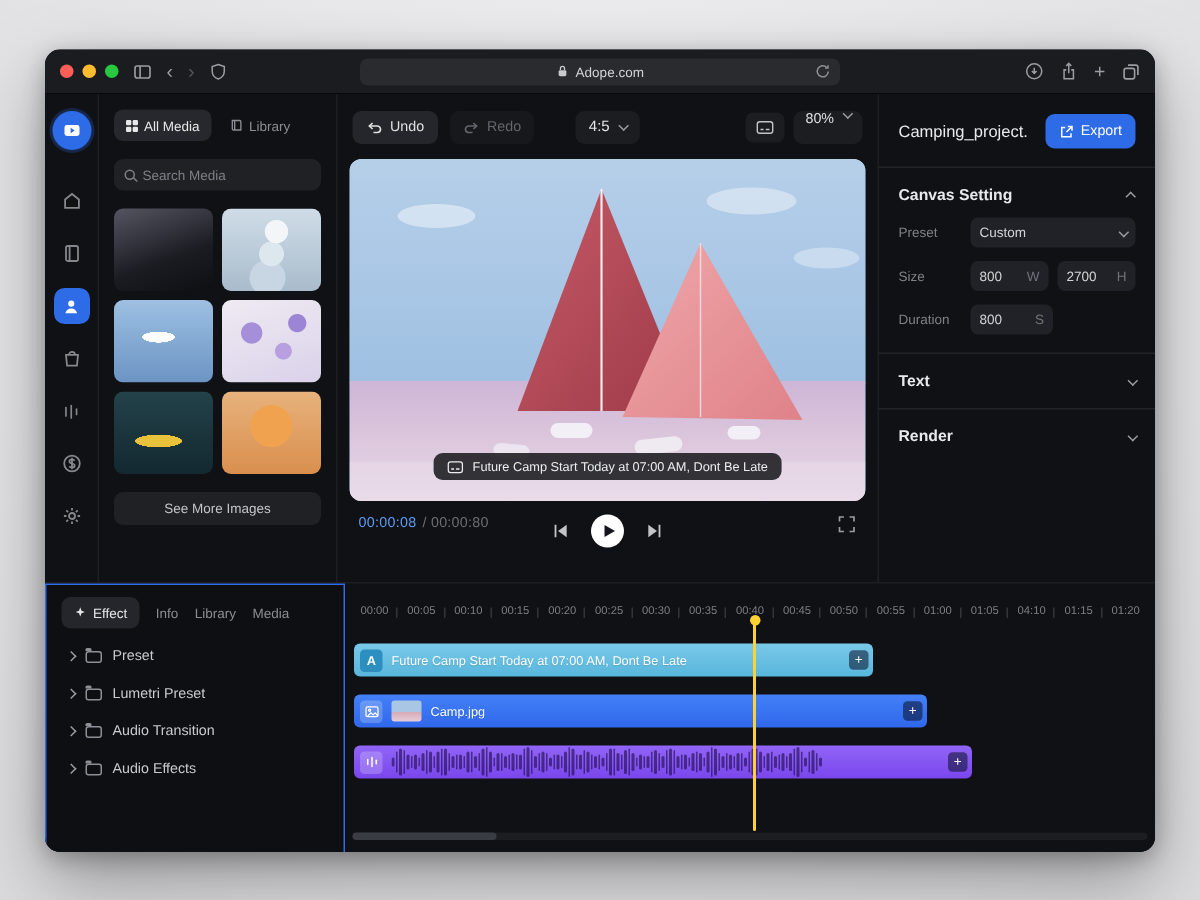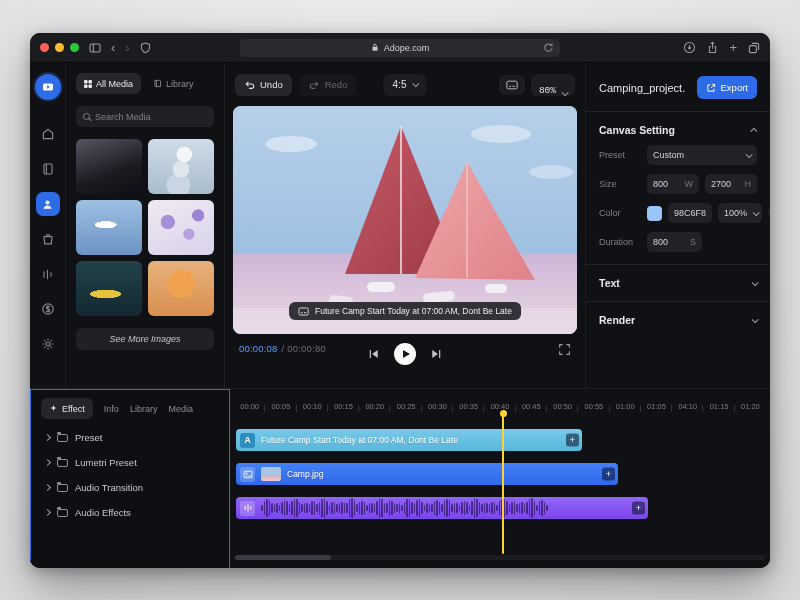--- a/index.html
+++ b/index.html
@@ -71,37 +71,37 @@
   .t4 { background:radial-gradient(circle at 30% 40%,#a58fd8 0 12%,transparent 13%),
         radial-gradient(circle at 62% 62%,#b79fe0 0 10%,transparent 11%),
         radial-gradient(circle at 76% 28%,#9c85d4 0 9%,transparent 10%),
         linear-gradient(160deg,#efeaf2,#d9d2ea); }
   .t5 { background:radial-gradient(ellipse 26px 7px at 45% 60%,#e8c23a 0 60%,transparent 61%),
         linear-gradient(180deg,#23424a,#132830); }
   .t6 { background:radial-gradient(circle at 50% 42%,#f0a24f 0 30%,transparent 31%),
         linear-gradient(180deg,#e7b27c,#d98f4e); }
   .see-more { margin-top:12px; width:100%; height:22px; background:#1f2125; border:none;
     border-radius:6px; color:#c3c4c8; font-size:9px; font-family:"Liberation Sans",sans-serif;
-    display:flex; align-items:center; justify-content:center;font-style:italic; }
+    display:flex; align-items:center; justify-content:center; }
 
   
   .center { position:absolute; left:195px; right:185px; top:0; bottom:0; padding-top:10px; }
   .ct-toolbar { display:flex; align-items:center; height:23px; padding:0 10px; gap:8px; position:relative; }
   .btn-undo { display:flex; align-items:center; gap:5px; background:#24262b; border-radius:6px;
     height:22px; padding:0 9px; font-size:9.5px; color:#dfe0e2; }
   .btn-redo { display:flex; align-items:center; gap:5px; background:#17181c; border-radius:6px;
     height:22px; padding:0 9px; font-size:9.5px; color:#63666c; }
   .ratio-select { position:absolute; left:50%; transform:translateX(-50%); display:flex;
     align-items:center; gap:6px; background:#1b1d21; height:22px; padding:0 9px;
     border-radius:6px; font-size:10px; color:#e3e4e6; }
   .tb-right { margin-left:auto; display:flex; align-items:center; gap:6px; }
   .cap-btn { width:26px; height:20px; background:#1b1d21; border-radius:5px;
     display:flex; align-items:center; justify-content:center; color:#c3c4c8; }
-  .zoom-select { display:flex; align-items:flex-end; gap:6px; background:#1b1d21; height:22px;
-    padding:0 8px; border-radius:6px; font-size:9.5px; color:#dfe0e2;font-family:Liberation Mono, monospace; }
+  .zoom-select { display:flex; align-items:flex-start; gap:6px; background:#1b1d21; height:22px;
+    padding:0 8px; border-radius:6px; font-size:9.5px; color:#dfe0e2; }
   .chev { width:5px; height:5px; border-right:1.3px solid #9a9da3; border-bottom:1.3px solid #9a9da3;
     display:inline-block; flex:none; }
   .chev.down { transform:rotate(45deg) translateY(-1px); }
   .chev.up { transform:rotate(-135deg) translateY(-1px); }
   .chev.right { transform:rotate(-45deg); }
 
   .preview-wrap { margin:10px 8px 0; height:228px; border-radius:8px; overflow:hidden;
     position:relative; background:#a9c6e4; }
   .caption-pill { position:absolute; left:50%; bottom:14px; transform:translateX(-50%);
     background:rgba(26,27,31,.88); border-radius:6px; padding:4px 9px; display:flex;
@@ -492,34 +492,20 @@
         <div class="field" style="width:55px">
           <span>800</span>
           <span class="unit">W</span>
         </div>
         <div class="field" style="width:55px">
           <span>2700</span>
           <span class="unit">H</span>
         </div>
       </div>
 
-      <div class="crow">
-        <span class="clabel">Color</span>
-        <span class="sw" style="background: rgb(152, 198, 248);"></span>
-        <div class="field" style="width:52px">
-          <span>98C6F8</span>
-        </div>
-        <div class="field" style="width:44px">
-          <span>100%</span>
-          <span class="chev down"></span>
-        </div>
-        <span class="dropper">
-          
-        </span>
-      </div>
 
       <div class="crow">
         <span class="clabel">Duration</span>
         <div class="field" style="width:55px">
           <span>800</span>
           <span class="unit">S</span>
         </div>
       </div>
 
       <div class="ins-divider"></div>

